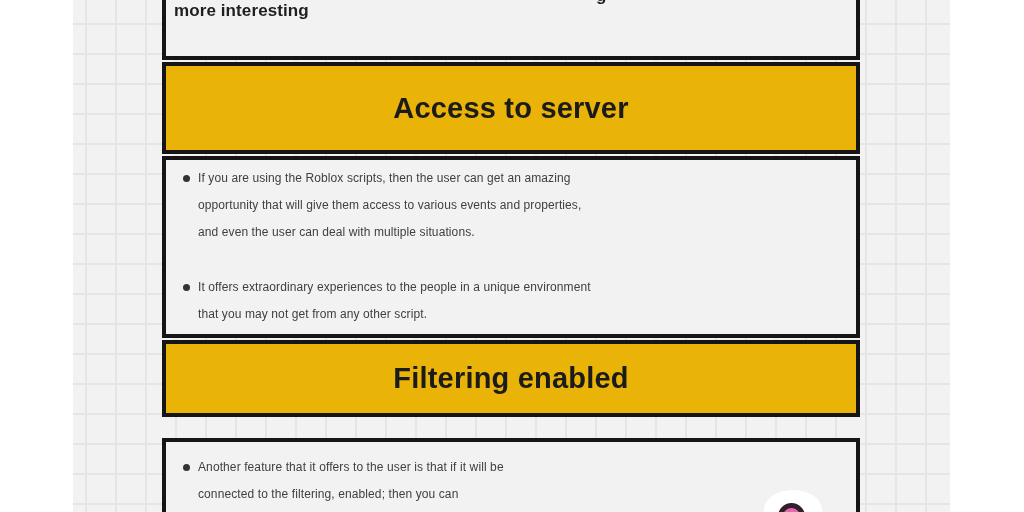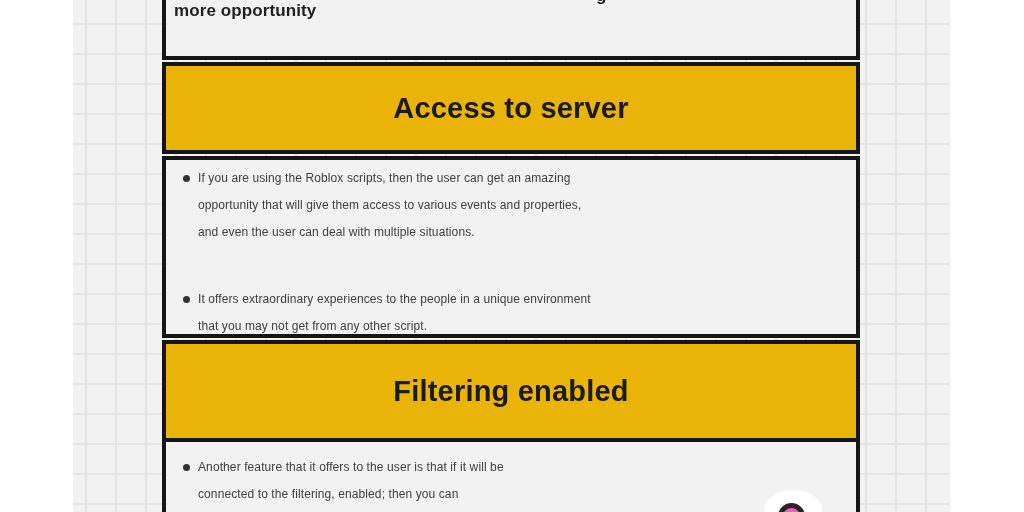--- a/index.html
+++ b/index.html
@@ -29,36 +29,36 @@
   }
   .box-intro .cut-fragment{
     position:absolute;left:430px;top:42px;margin:0;
     font-size:17px;font-weight:700;color:#1f1f1f;line-height:20px;
   }
   .box-header{
     display:flex;align-items:center;justify-content:center;
     background:#eab308;
   }
   .header-1{top:62px;height:92px;}
-  .header-2{top:340px;height:102px;}
+  .header-2{top:340px;height:77px;}
   .box-header .header-title{
     font-size:29px;font-weight:700;color:#1b1b1b;letter-spacing:.2px;
   }
   .box-body{background:#f2f2f2;}
   .body-1{top:156px;height:182px;}
   .body-2{top:438px;height:140px;}
   .bullet-list{list-style:none;margin:0;padding:0 12px 0 17px;}
   .body-1 .bullet-list{padding-top:5px;}
   .body-2 .bullet-list{padding-top:12px;}
   .bullet-item{
     position:relative;padding-left:15px;margin:0 0 0 0;
     font-size:12px;line-height:27px;color:#404040;
     white-space:pre-line;letter-spacing:.1px;
   }
-  .bullet-item + .bullet-item{margin-top:40px;}
+  .bullet-item + .bullet-item{margin-top:28px;}
   .bullet-item::before{
     content:"";position:absolute;left:0;top:10px;width:7px;height:7px;
     border-radius:50%;background:#333333;
   }
   .bottom-glow{
     position:absolute;left:764px;top:490px;width:58px;height:40px;
     background:#ffffff;border-radius:50%;
   }
   .bottom-pin{
     position:absolute;left:778px;top:503px;width:17px;height:17px;
@@ -67,21 +67,21 @@
 </style>
 </head>
 <body>
 
 <div id="stage">
 
   <div class="grid-panel"></div>
 
   <div class="content-box box-intro">
     <p class="cut-fragment">g</p>
-    <p class="intro-line">more opportunity</p>
+    <p class="intro-line">more interesting</p>
   </div>
 
   <div class="content-box box-header header-1">
     <span class="header-title">Access to server</span>
   </div>
 
   <div class="content-box box-body body-1">
     <ul class="bullet-list">
       <li class="bullet-item">If you are using the Roblox scripts, then the user can get an amazing
 opportunity that will give them access to various events and properties,

